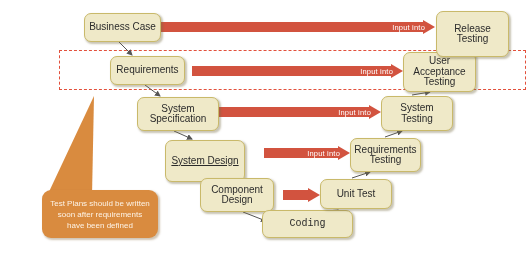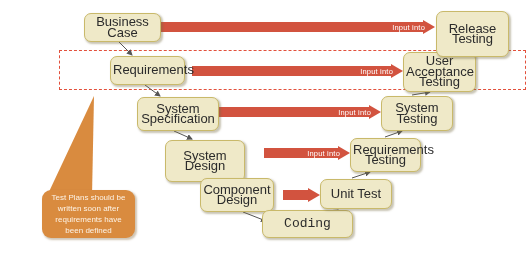--- a/index.html
+++ b/index.html
@@ -37,21 +37,21 @@
   }
 
   
   .node {
     position: absolute;
     box-sizing: border-box;
     background: #efe9c8;
     border: 1px solid #c9b96a;
     border-radius: 7px;
     color: #2b2b2b;
-    font-size: 13px;
+    font-size: 10px;
     line-height: 10.5px;
     text-align: center;
     display: flex;
     align-items: center;
     justify-content: center;
     padding: 1px 2px;
     box-shadow: 1.5px 1.5px 2px rgba(120,110,70,0.40);
   }
   .node span {
     display: block;
@@ -175,21 +175,21 @@
   <div id="node-layer">
       <div class="node" style="left: 84px; top: 13px; width: 77px; height: 29px;">
         <span>Business Case</span>
       </div>
       <div class="node" style="left: 110px; top: 56px; width: 75px; height: 29px; text-align: center;">
         <span>Requirements</span>
       </div>
       <div class="node" style="left: 137px; top: 97px; width: 82px; height: 34px;">
         <span>System Specification</span>
       </div>
-      <div class="node" style="left: 165px; top: 140px; width: 80px; height: 42px;">
+      <div class="node" style="left: 165px; top: 140px; width: 80px; height: 42px; text-decoration: underline;">
         <span>System Design</span>
       </div>
       <div class="node" style="left: 200px; top: 178px; width: 74px; height: 34px;">
         <span>Component Design</span>
       </div>
       <div class="node" style="left: 262px; top: 210px; width: 91px; height: 28px; font-family: Liberation Mono, monospace;">
         <span>Coding</span>
       </div>
       <div class="node" style="left: 320px; top: 179px; width: 72px; height: 30px;">
         <span>Unit Test</span>
@@ -202,17 +202,17 @@
       </div>
       <div class="node" style="left: 403px; top: 52px; width: 73px; height: 40px;">
         <span>User Acceptance Testing</span>
       </div>
       <div class="node" style="left: 436px; top: 11px; width: 73px; height: 46px;">
         <span>Release Testing</span>
       </div>
     </div>
 
   <div class="callout-tail" style="left: 47px; top: 96px; width: 47px; height: 100px; background: rgb(217, 139, 63); clip-path: polygon(47px 0px, 45px 100px, 0px 100px);"></div>
-  <div class="callout" style="left: 42px; top: 190px; width: 93px; height: 48px;">
+  <div class="callout" style="left: 42px; top: 190px; width: 116px; height: 48px;">
     <span>Test Plans should be written soon after requirements have been defined</span>
   </div>
 
 </div>
 
 </body></html>

